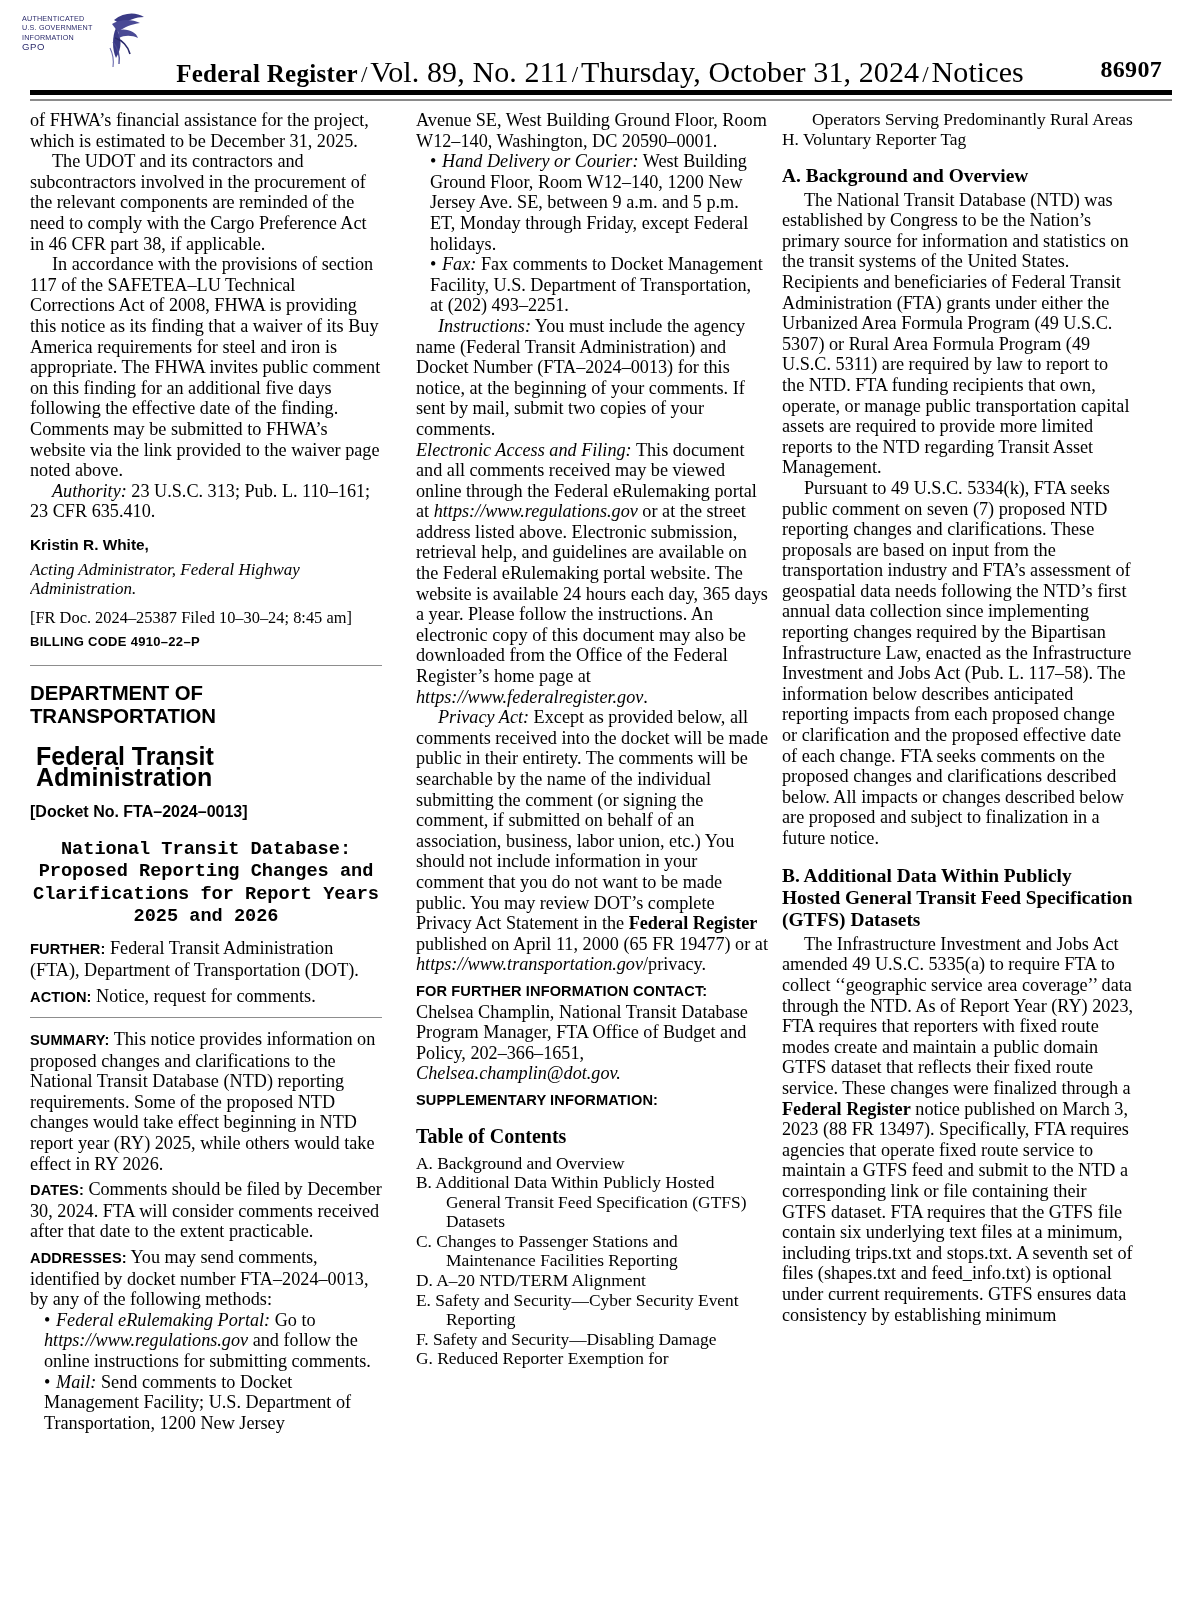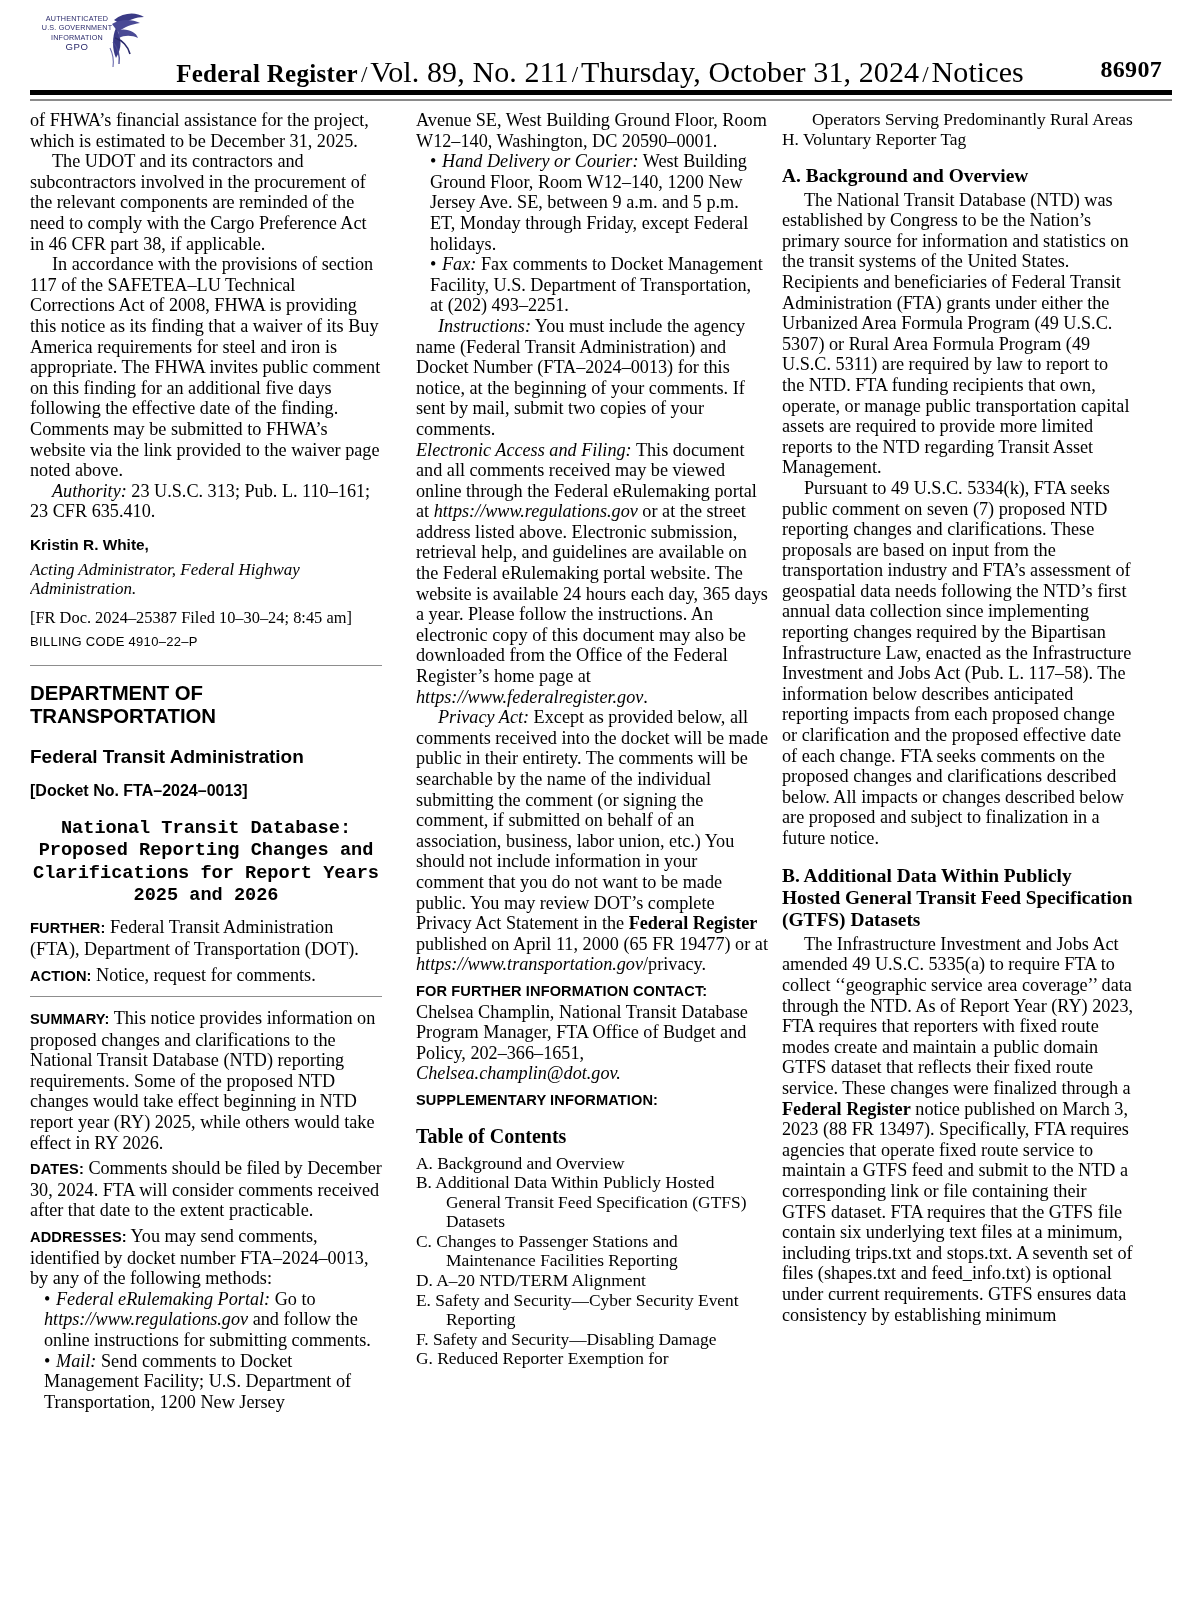--- a/index.html
+++ b/index.html
@@ -30,24 +30,24 @@
   }
   .gpo-seal {
     position: absolute;
     left: 22px;
     top: 8px;
     width: 118px;
     height: 62px;
   }
   .gpo-text {
     position: absolute;
-    left: 12px;
+    left: 0;
     top: 6px;
     width: 86px;
-    text-align: center;
+    text-align: left;
     font-family: "Liberation Sans", "DejaVu Sans", sans-serif;
     font-size: 7.2px;
     line-height: 9.4px;
     letter-spacing: 0.2px;
     color: #2a2a6b;
     white-space: nowrap;
   }
   .gpo-text .gpo-last {
     font-size: 9.6px;
     letter-spacing: 0.6px;
@@ -178,21 +178,21 @@
     line-height: 19.4px;
   }
   .fr-doc {
     margin: 9px 0 0 0;
     font-size: 16.4px;
     line-height: 19px;
   }
   .billing {
     margin: 7px 0 0 0;
     font-family: "Liberation Sans", "DejaVu Sans", sans-serif;
-    font-weight: normal;
+    font-weight: bold;
     font-size: 13px;
     letter-spacing: 0.3px;
   }
 
   .hr-sep {
     border: 0;
     border-top: 1.5px solid #8d8d8d;
     margin: 16px 0 16px 0;
   }
   .hr-sep.tight {
@@ -202,24 +202,24 @@
   
   .h-dept {
     margin: 0;
     font-family: "Liberation Sans", "DejaVu Sans", sans-serif;
     font-weight: bold;
     font-size: 20.4px;
     letter-spacing: -0.1px;
     line-height: 23px;
   }
   .h-sub {
-    margin: 18px 0 0 0;
-    font-family: "Liberation Sans", "DejaVu Sans", sans-serif;
-    font-weight: bold;
-    font-size: 19px;
+    margin: 18px 0 0 6px;
+    font-family: "Liberation Sans", "DejaVu Sans", sans-serif;
+    font-weight: bold;
+    font-size: 25px;
     line-height: 21px;
   }
   .h-docket {
     margin: 14px 0 0 0;
     font-family: "Liberation Sans", "DejaVu Sans", sans-serif;
     font-weight: bold;
     font-size: 16px;
     line-height: 19px;
   }
   .h-title {

